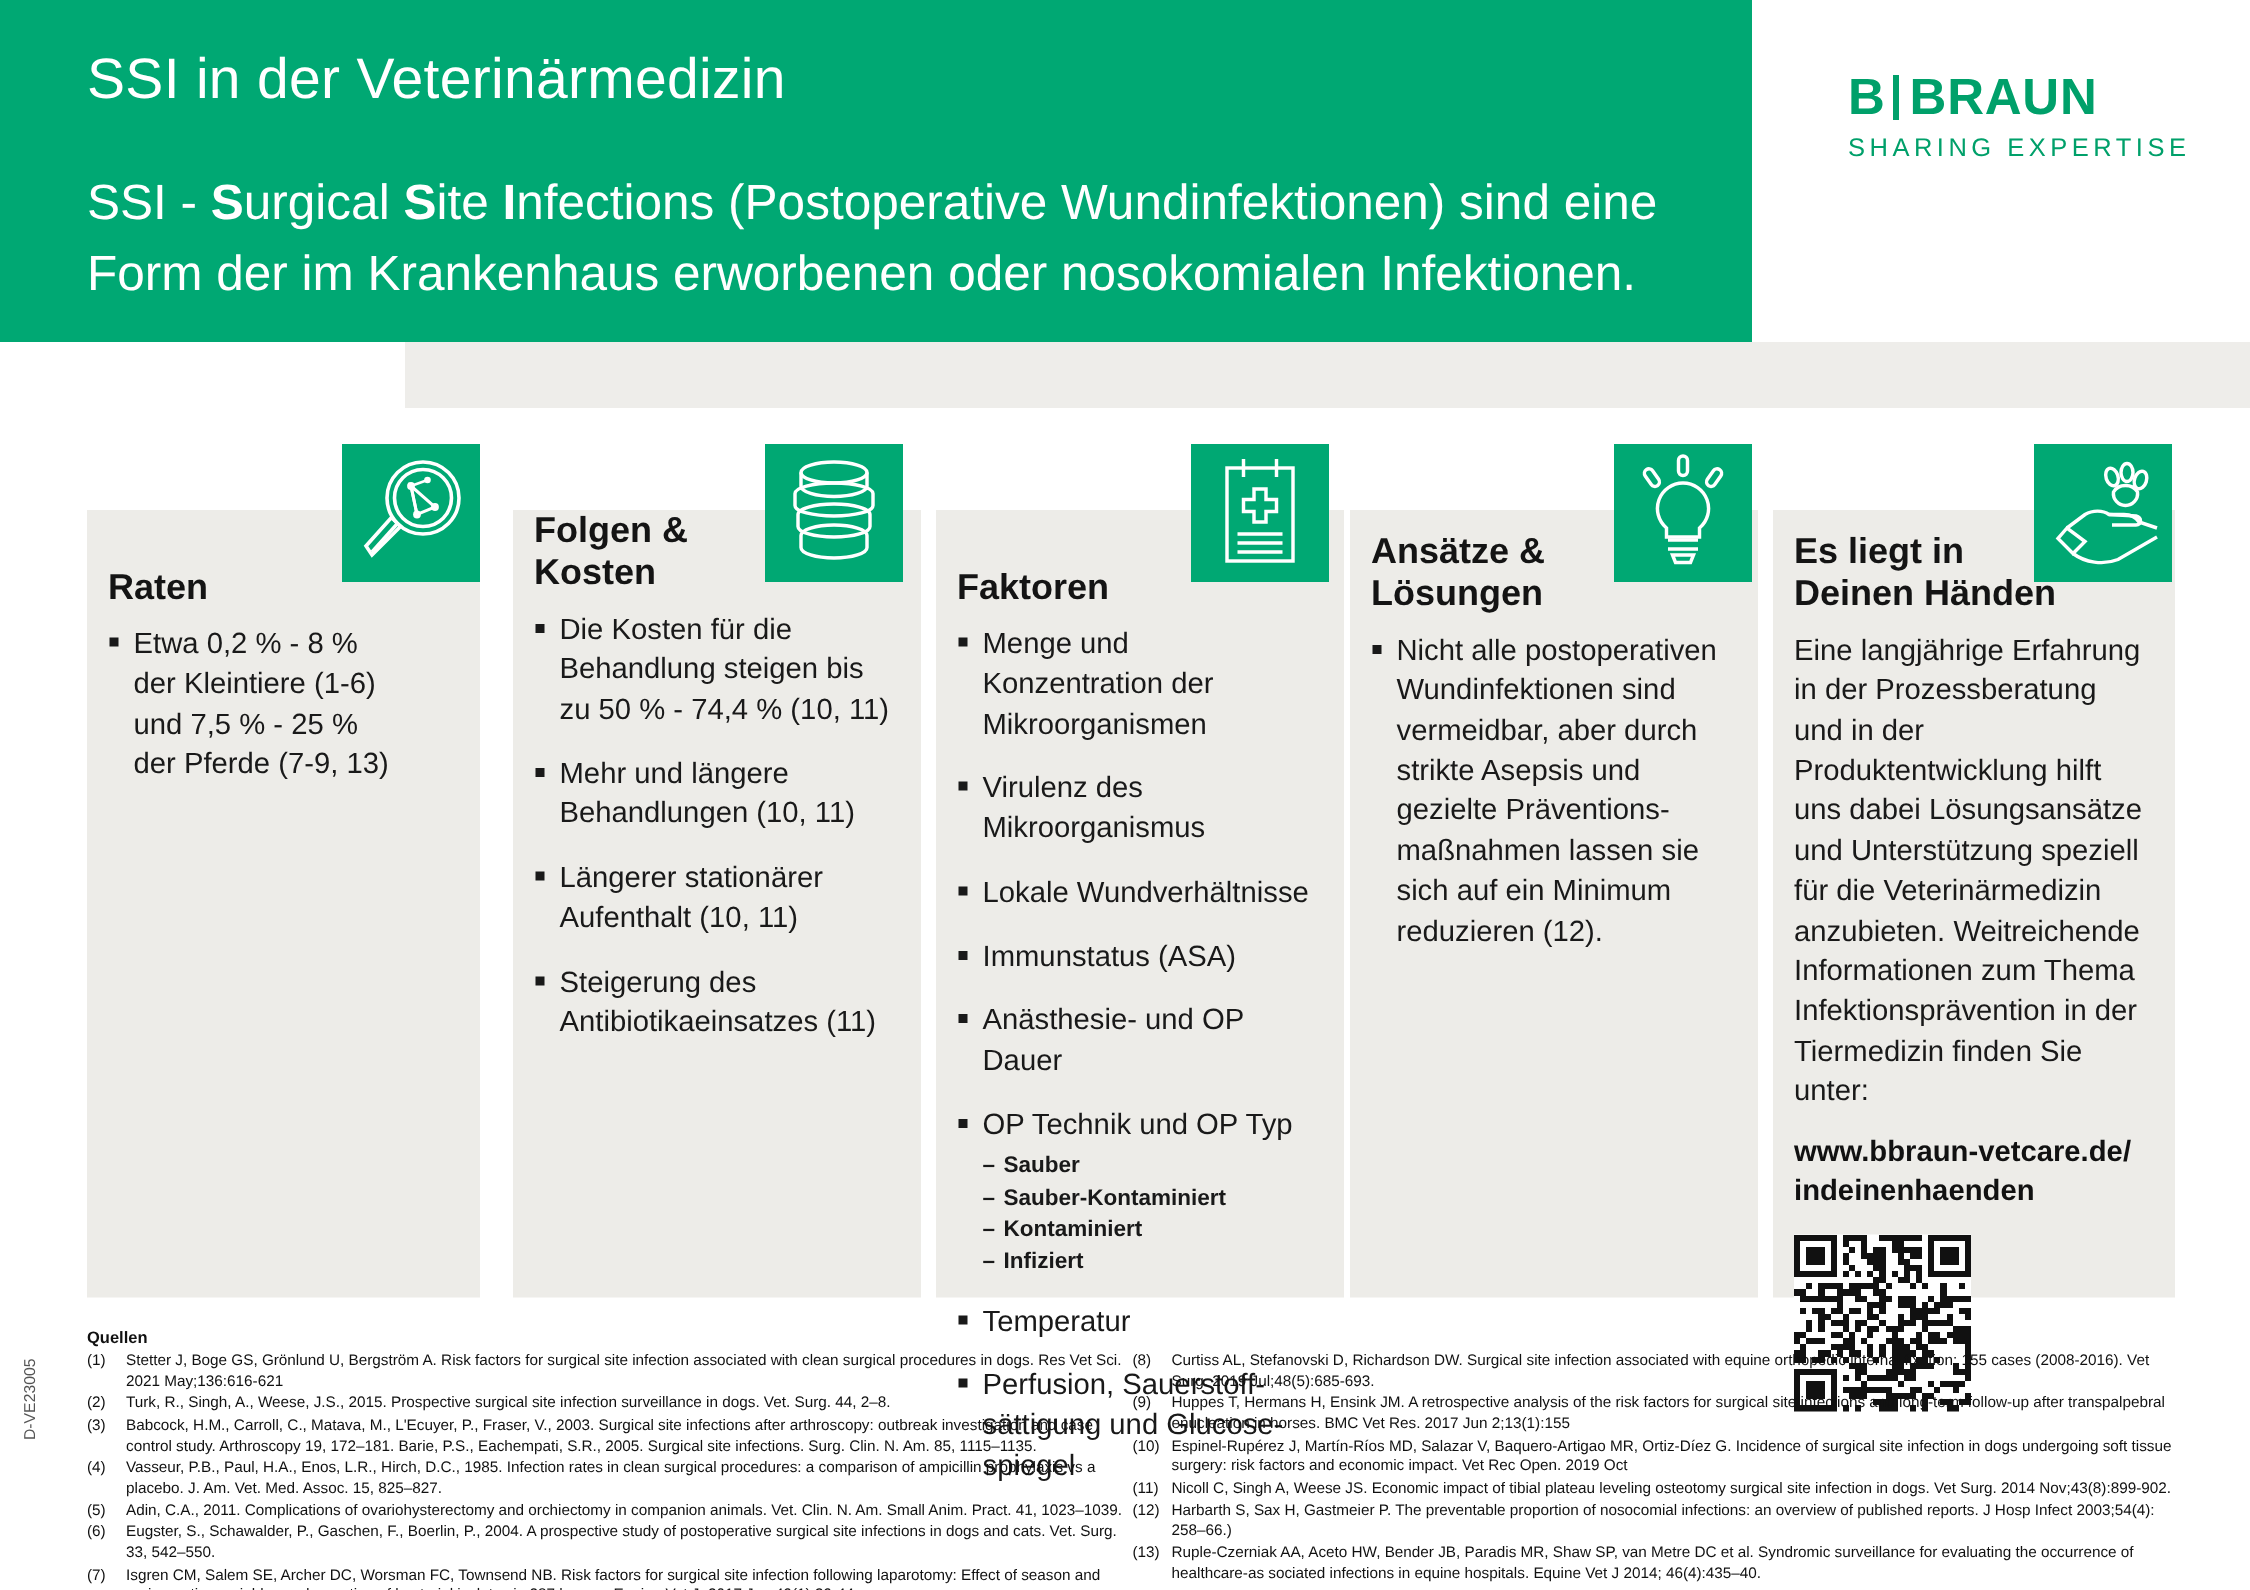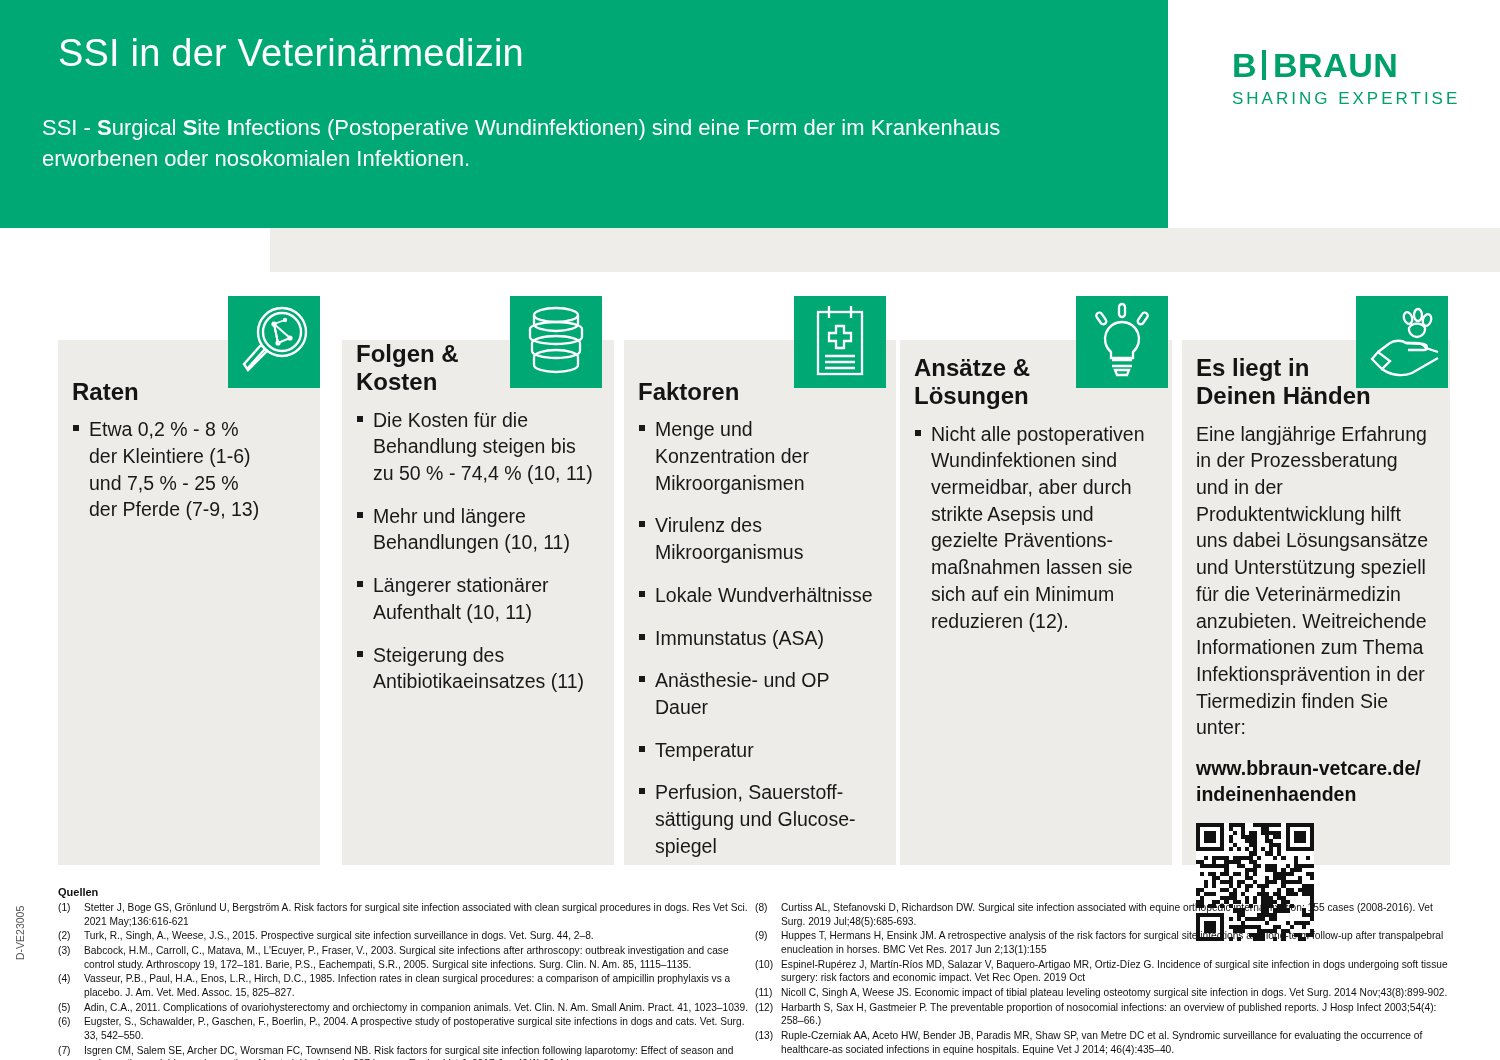--- a/index.html
+++ b/index.html
@@ -18,22 +18,22 @@
     position:absolute;left:0;top:0;width:1168px;height:228px;
     background:#00a873;
   }
   .header-title{
     position:absolute;left:58px;top:34px;
     font-size:38px;font-weight:400;color:#ffffff;
     letter-spacing:.2px;line-height:1.05;
     white-space:nowrap;
   }
   .header-sub{
-    position:absolute;left:42px;top:112px;width:1060px;
-    font-size:22px;font-weight:400;color:#ffffff;
+    position:absolute;left:58px;top:112px;width:1060px;
+    font-size:33px;font-weight:400;color:#ffffff;
     line-height:1.42;
   }
   .header-sub b{font-weight:700;}
 
   .grey-band{
     position:absolute;left:270px;top:228px;width:1230px;height:44px;
     background:#eeedea;
   }
 
   
@@ -272,20 +272,29 @@
 
   <div class="col c2">
     <div class="col-inner">
       <div class="col-title">Faktoren</div>
       <ul class="bullets">
         <li>Menge und Konzentration der Mikroorganismen</li>
         <li>Virulenz des Mikroorganismus</li>
         <li>Lokale Wundverhältnisse</li>
         <li>Immunstatus (ASA)</li>
         <li>Anästhesie- und OP Dauer</li>
+        <li>
+          <span>OP Technik und OP Typ</span>
+          <ul class="sub">
+            <li>Sauber</li>
+            <li>Sauber-Kontaminiert</li>
+            <li>Kontaminiert</li>
+            <li>Infiziert</li>
+          </ul>
+        </li>
         <li>Temperatur</li>
         <li>Perfusion, Sauerstoff­sättigung und Glucose­spiegel</li>
       </ul>
     </div>
   </div>
 
   <div class="col c3">
     <div class="col-inner">
       <div class="col-title">Ansätze &amp;
 Lösungen</div>

